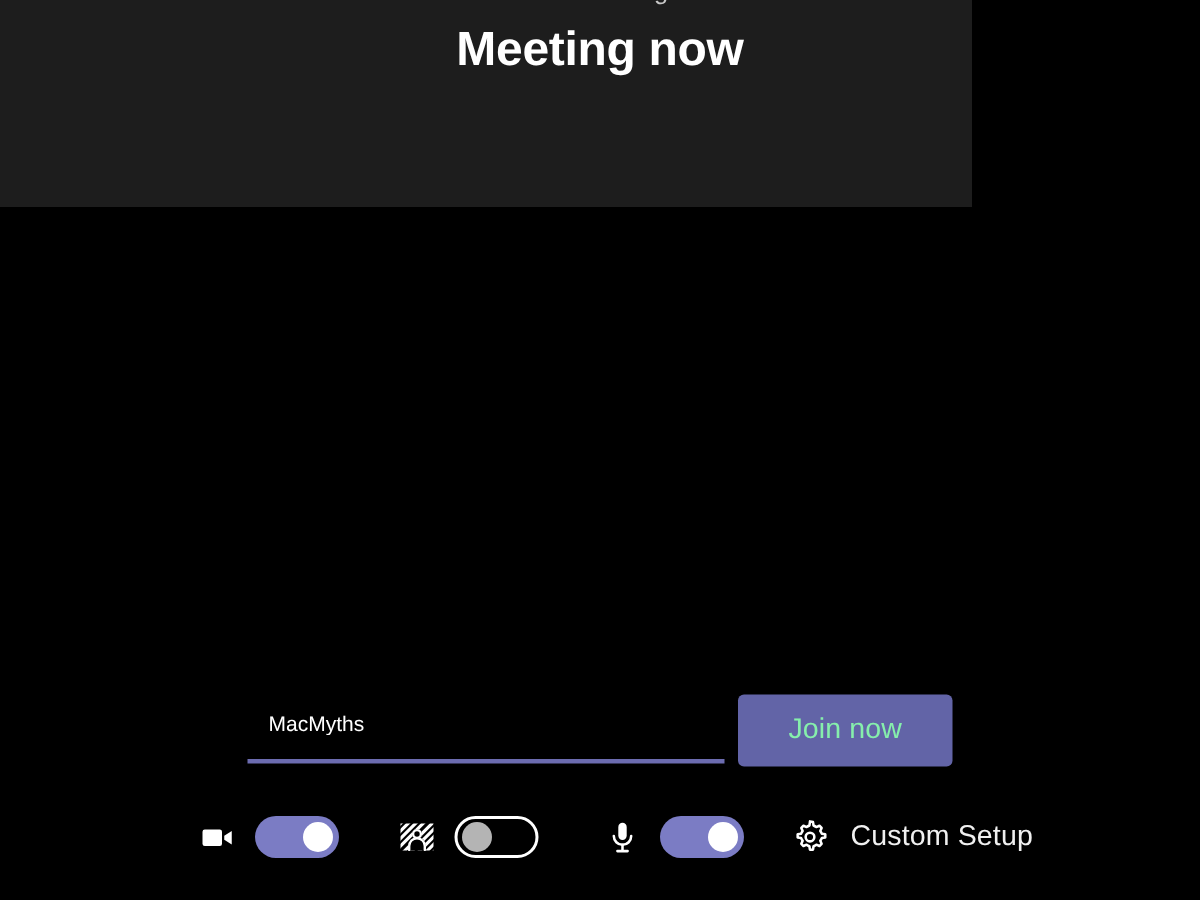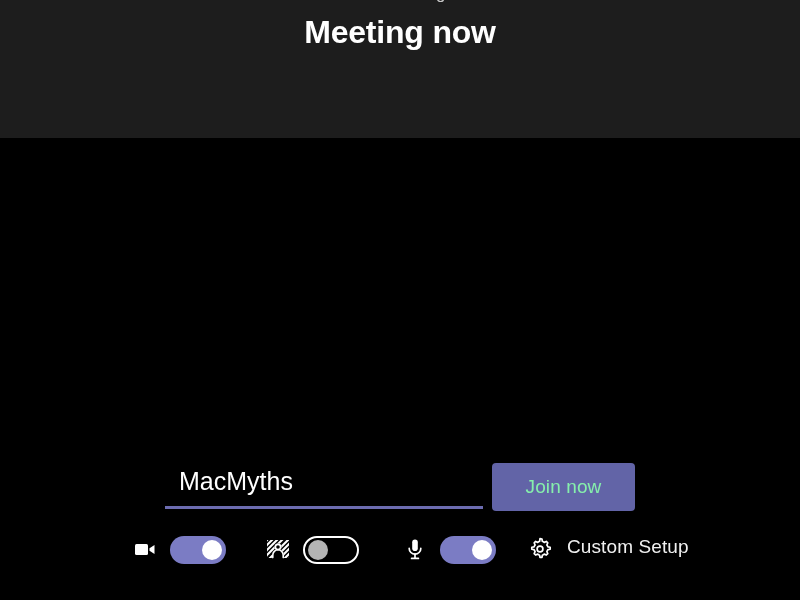--- a/index.html
+++ b/index.html
@@ -19,21 +19,21 @@
     height: 600px;
     background: #000000;
     overflow: hidden;
   }
 
   
   .header {
     position: absolute;
     left: 0;
     top: 0;
-    width: 800px;
+    width: 648px;
     height: 138px;
     background: #1d1d1d;
     overflow: hidden;
   }
 
   .header-clipped-row {
     position: absolute;
     left: 0;
     top: -16px;
     width: 800px;
@@ -81,21 +81,21 @@
     position: absolute;
     left: 0;
     top: 0;
     width: 318px;
     height: 46px;
     background: transparent;
     border: none;
     border-bottom: 3px solid #6c6cb0;
     color: #ffffff;
     font-family: "Liberation Sans", sans-serif;
-    font-size: 25px;
+    font-size: 14px;
     padding: 0 0 6px 14px;
     box-sizing: border-box;
     outline: none;
   }
   .name-field::placeholder { color: #9a9a9a; }
 
   .join-button {
     position: absolute;
     left: 327px;
     top: 0;
@@ -118,21 +118,21 @@
     top: 536px;
     width: 800px;
     height: 44px;
   }
 
   .ctrl-group {
     position: absolute;
     top: 0;
     height: 44px;
     display: flex;
-    align-items: flex-start;
+    align-items: center;
   }
 
   .grp-camera { left: 132px; }
   .grp-blur   { left: 265px; }
   .grp-mic    { left: 402px; }
   .grp-setup  { left: 527px; }
 
   .ctrl-icon {
     display: inline-flex;
     align-items: center;

